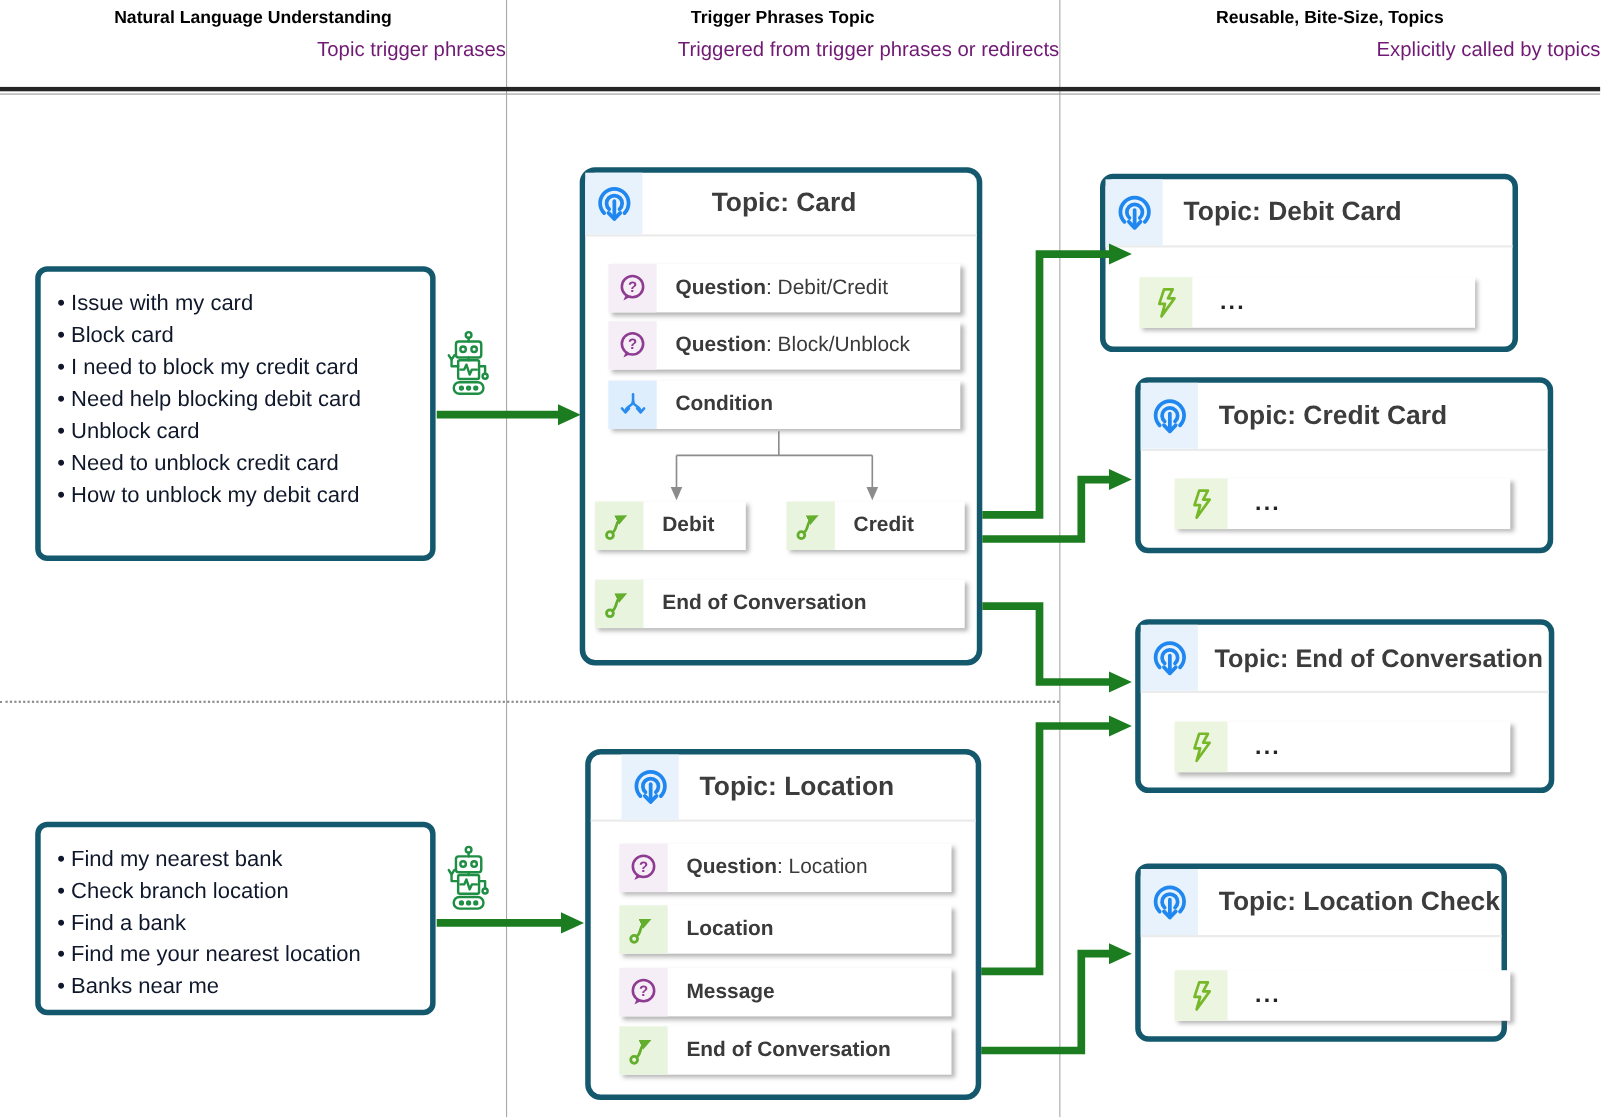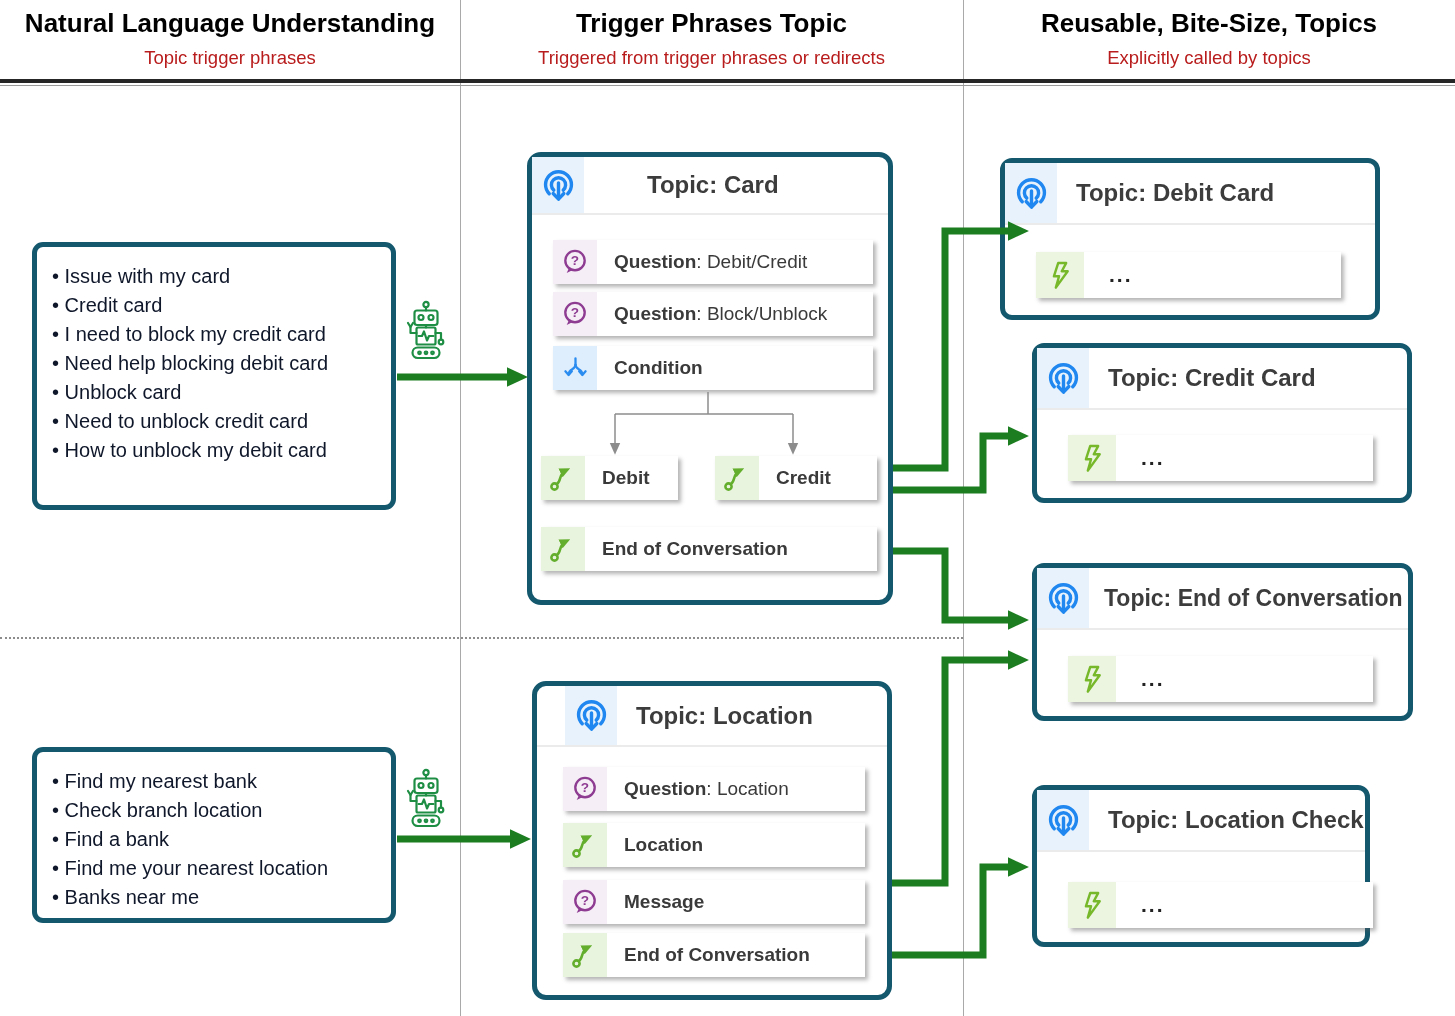--- a/index.html
+++ b/index.html
@@ -1,21 +1,21 @@
 <!DOCTYPE html>
 <html><head>
 <meta charset="utf-8">
 <style>
   html,body{margin:0;padding:0;background:#fff;}
   #canvas{position:relative;width:1455px;height:1016px;background:#fff;overflow:hidden;
           font-family:"Liberation Sans","DejaVu Sans",sans-serif;}
   
   .col-head{position:absolute;top:8px;text-align:center;}
-  .col-title{font-size:26px;font-weight:bold;color:#000;}
-  .col-sub{font-size:18.5px;color:#b91c1c;margin-top:8px;}
+  .col-title{font-size:16px;font-weight:bold;color:#000;}
+  .col-sub{font-size:18.5px;color:#701a75;margin-top:8px;text-align:right;}
   .hr-thick{position:absolute;left:0;top:79px;width:1455px;height:4px;background:#262626;}
   .hr-thin{position:absolute;left:0;top:85px;width:1455px;height:1px;background:#9a9a9a;}
   .vdiv{position:absolute;top:0;width:1px;height:1016px;background:#a9a9a9;}
   .dotdiv{position:absolute;left:0;top:637px;width:963px;border-top:2px dotted #8c8c8c;}
   
   .pbox{position:absolute;background:#fff;border:5px solid #14586E;border-radius:11px;
         padding:15px 6px 6px 15px;box-sizing:border-box;}
   .pbox ul{list-style:none;margin:0;padding:0;}
   .pbox li{font-size:20px;line-height:29px;color:#0f172a;white-space:nowrap;}
   .pbox li::before{content:"• ";}
@@ -125,21 +125,21 @@
   <div class="col-head" style="left:963px;width:492px">
     <div class="col-title">Reusable, Bite-Size, Topics</div>
     <div class="col-sub">Explicitly called by topics</div>
   </div>
   <div class="hr-thick"></div>
   <div class="hr-thin"></div>
 
   <div class="pbox" style="left:32px;top:242px;width:364px;height:268px">
     <ul>
       <li>Issue with my card</li>
-      <li>Credit card</li>
+      <li>Block card</li>
       <li>I need to block my credit card</li>
       <li>Need help blocking debit card</li>
       <li>Unblock card</li>
       <li>Need to unblock credit card</li>
       <li>How to unblock my debit card</li>
     </ul>
   </div>
   <div class="pbox" style="left:32px;top:747px;width:364px;height:176px">
     <ul>
       <li>Find my nearest bank</li>

